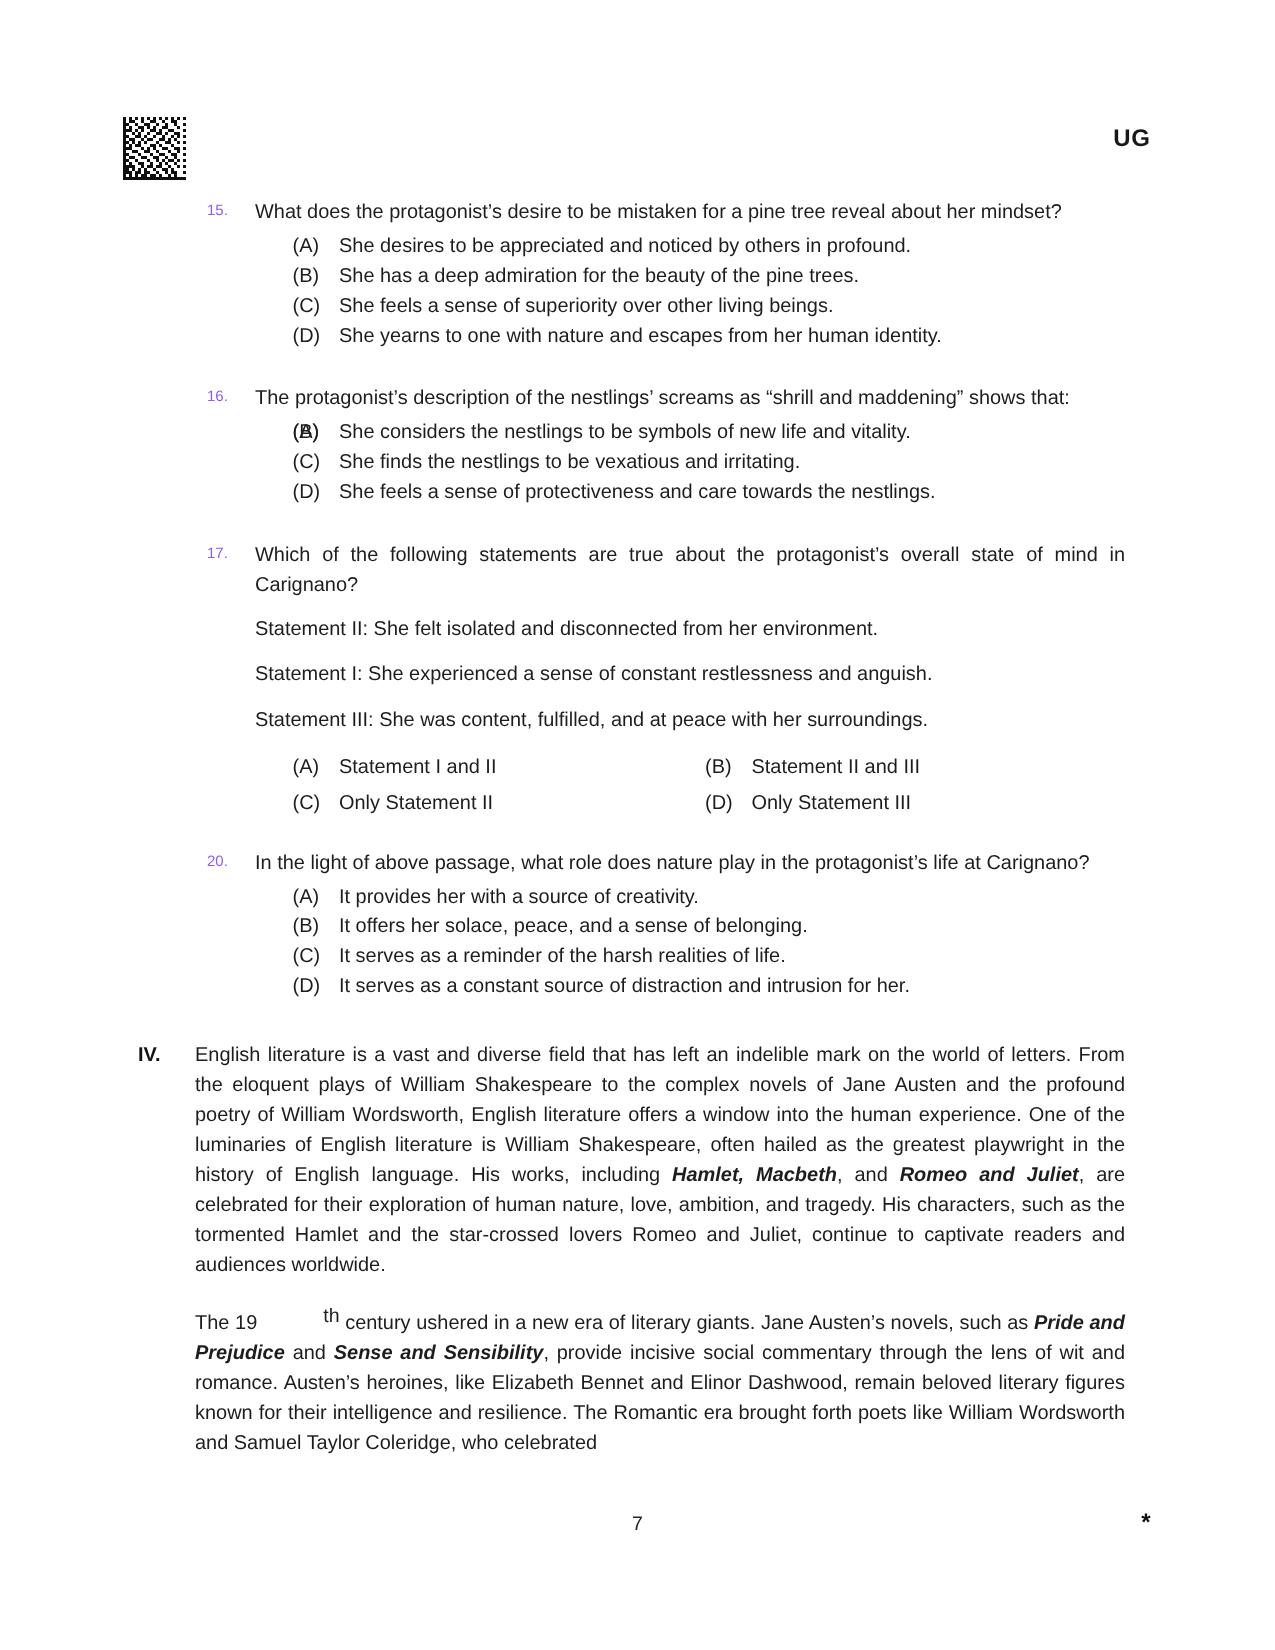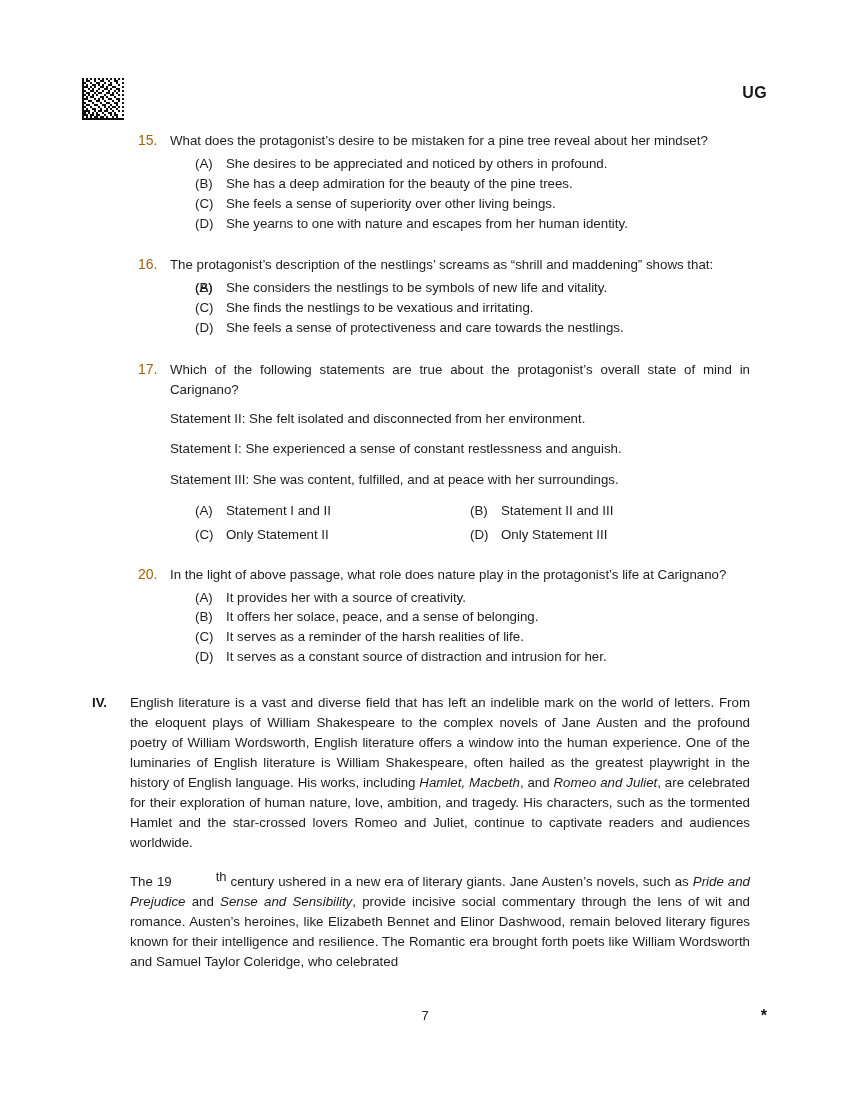--- a/index.html
+++ b/index.html
@@ -59,23 +59,23 @@
   .question {
     position: relative;
     margin: 0 0 0 0;
     padding: 0 100px 0 138px;
   }
   .q-num {
     position: absolute;
     left: 138px;
     top: 0;
     width: 32px;
-    font-size: 14px;
+    font-size: 10px;
     line-height: 19.8px;
-    color: #a16207;
+    color: #8b5cf6;
   }
   .q-text {
     margin-left: 32px;
     font-size: 13.3px;
     line-height: 19.8px;
     text-align: justify;
     text-justify: inter-word;
     color: #1d1d1d;
   }
 
@@ -152,20 +152,21 @@
     line-height: 19.9px;
     text-align: justify;
     text-justify: inter-word;
     color: #1d1d1d;
   }
   .passage-body p.second {
     margin-top: 20px;
   }
   .passage-body em {
     font-style: italic;
+    font-weight: bold;
   }
   sup {
     font-size: 13px;
     vertical-align: super;
     line-height: 0;
     margin-left: 44px;
   }
 
   
   .footer {

